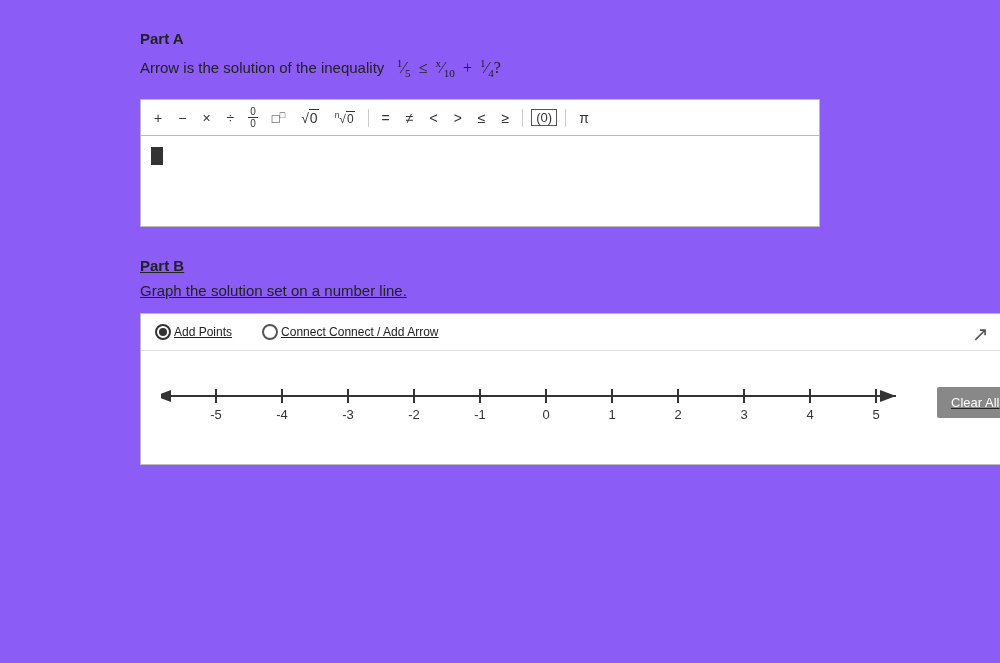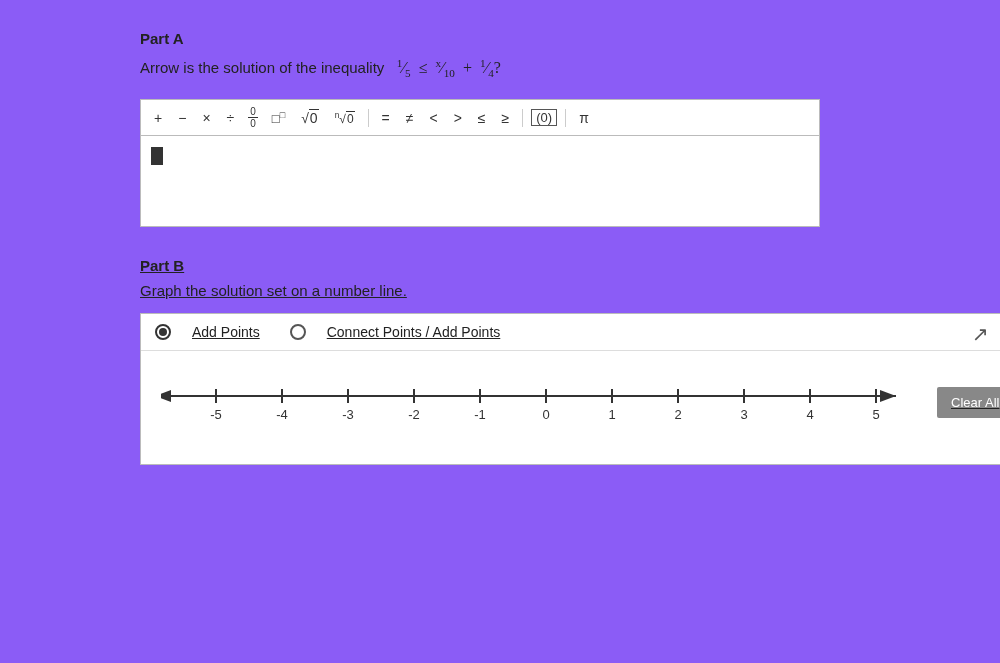--- a/index.html
+++ b/index.html
@@ -110,22 +110,22 @@
       display: flex;
       align-items: center;
       padding: 10px 14px;
       gap: 30px;
       border-bottom: 1px solid #ddd;
       position: relative;
     }
     .radio-option {
       display: flex;
       align-items: center;
-      gap: 21px;
-      font-size: 14px;
+      gap: 3px;
+      font-size: 12px;
       cursor: pointer;
     }
     .radio-dot {
       width: 16px;
       height: 16px;
       border-radius: 50%;
       border: 2px solid #555;
       display: flex;
       align-items: center;
       justify-content: center;
@@ -236,21 +236,21 @@
     <div class="graph-description">Graph the solution set on a number line.</div>
 
     <div class="number-line-container">
       <div class="graph-toolbar">
         <div class="radio-option">
           <div class="radio-dot active"></div>
           <span>Add Points</span>
         </div>
         <div class="radio-option">
           <div class="radio-dot"></div>
-          <span>Connect Points / Add Points</span>
+          <span>Connect Connect / Add Arrow</span>
         </div>
         <span class="cursor-icon">↖</span>
       </div>
 
       <div class="number-line-area">
         <div class="number-line-svg-wrap">
           <svg width="750" height="60">
 
             <defs>
               <marker id="arrowhead-right" markerWidth="8" markerHeight="6" refX="8" refY="3" orient="auto">

